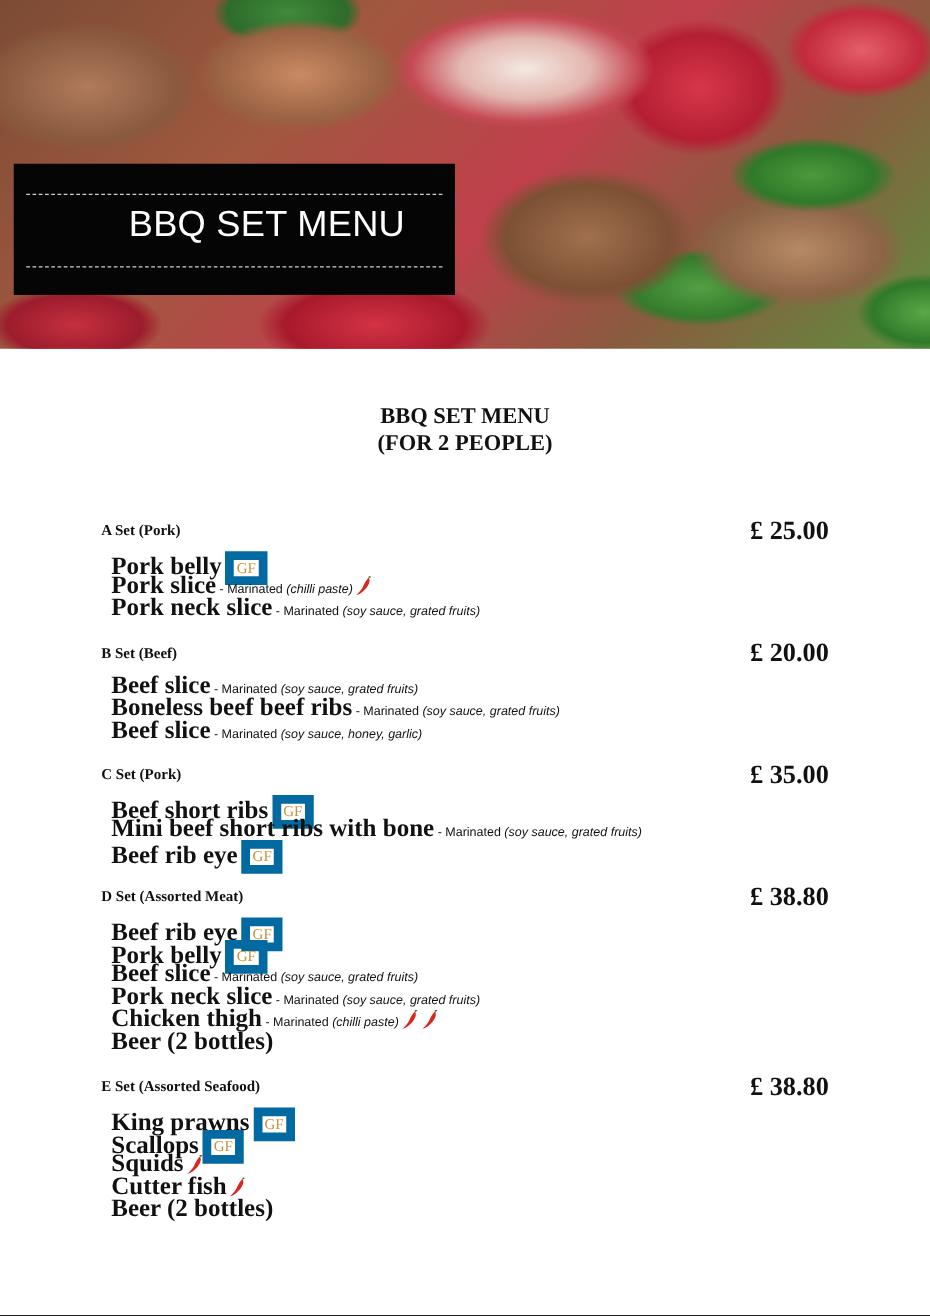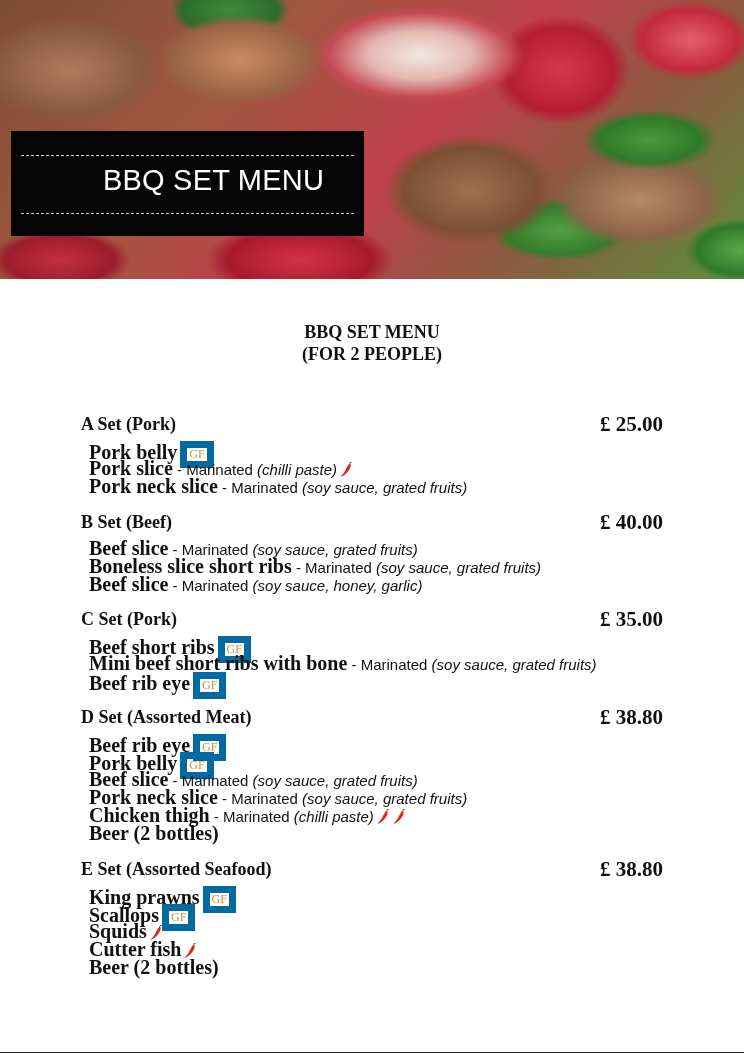--- a/index.html
+++ b/index.html
@@ -41,26 +41,26 @@
     font-size: 29px; color: #ffffff; letter-spacing: 0.2px;
   }
 
   .doc-title {
     position: absolute; left: 0; width: 744px; top: 321px; text-align: center;
     font-weight: bold; font-size: 18px; line-height: 22px;
   }
 
   .set { position: absolute; left: 81px; width: 590px; }
   .set-head { position: relative; height: 24px; }
-  .set-name { font-size: 18px; font-weight: bold; line-height: 22px; position: absolute; left: 0; top: 0; }
+  .set-name { font-size: 12px; font-weight: bold; line-height: 22px; position: absolute; left: 0; top: 0; }
   .set-price { font-size: 21px; font-weight: bold; line-height: 22px; position: absolute; right: 8px; top: 0; }
   .items { margin-top: 4px; padding-left: 8px; }
   .item { height: 18px; line-height: 18px; white-space: nowrap; }
   .item-name { font-size: 20px; font-weight: bold; }
-  .item-note { font-family: "Liberation Sans", "DejaVu Sans", sans-serif; font-size: 15px; }
+  .item-note { font-family: "Liberation Sans", "DejaVu Sans", sans-serif; font-size: 10px; }
   .item-note i { font-style: italic; }
   .gf {
     display: inline-block; font-size: 12px; color: #c8923a; border: 7px solid #0369a1;
     line-height: 13px; padding: 0 2px; margin-left: 3px; vertical-align: 1px;
     font-family: "Liberation Serif", serif;
   }
   .chilli { display: inline-block; width: 14px; height: 16px; vertical-align: -3px; margin-left: 2px; }
   .footer-line { position: absolute; left: 0; right: 0; bottom: 0; height: 1px; background: #222; }
 </style>
 </head>
@@ -90,25 +90,25 @@
             <path d="M11 1 C12 3 12 5 10 8 C8 11 5 14 1 15 C4 12 6 10 7 7 C8 5 9 3 11 1 Z" fill="#d8281e"></path>
             <path d="M11 1 L12.5 0" stroke="#3a7a2a" stroke-width="1.5"></path>
           </svg></span></div>
       <div class="item"><span class="item-name">Pork neck slice</span><span class="item-note"><span> - Marinated </span><i>(soy sauce, grated fruits)</i></span></div>
     </div>
 </div>
 
 <div class="set" style="top:511px">
   <div class="set-head">
     <span class="set-name">B Set (Beef)</span>
-    <span class="set-price">£ 40.00</span>
+    <span class="set-price">£ 20.00</span>
   </div>
   <div class="items">
       <div class="item"><span class="item-name">Beef slice</span><span class="item-note"><span> - Marinated </span><i>(soy sauce, grated fruits)</i></span></div>
-      <div class="item"><span class="item-name">Boneless slice short ribs</span><span class="item-note"><span> - Marinated </span><i>(soy sauce, grated fruits)</i></span></div>
+      <div class="item"><span class="item-name">Boneless beef beef ribs</span><span class="item-note"><span> - Marinated </span><i>(soy sauce, grated fruits)</i></span></div>
       <div class="item"><span class="item-name">Beef slice</span><span class="item-note"><span> - Marinated </span><i>(soy sauce, honey, garlic)</i></span></div>
     </div>
 </div>
 
 <div class="set" style="top:608px">
   <div class="set-head">
     <span class="set-name">C Set (Pork)</span>
     <span class="set-price">£ 35.00</span>
   </div>
   <div class="items">

